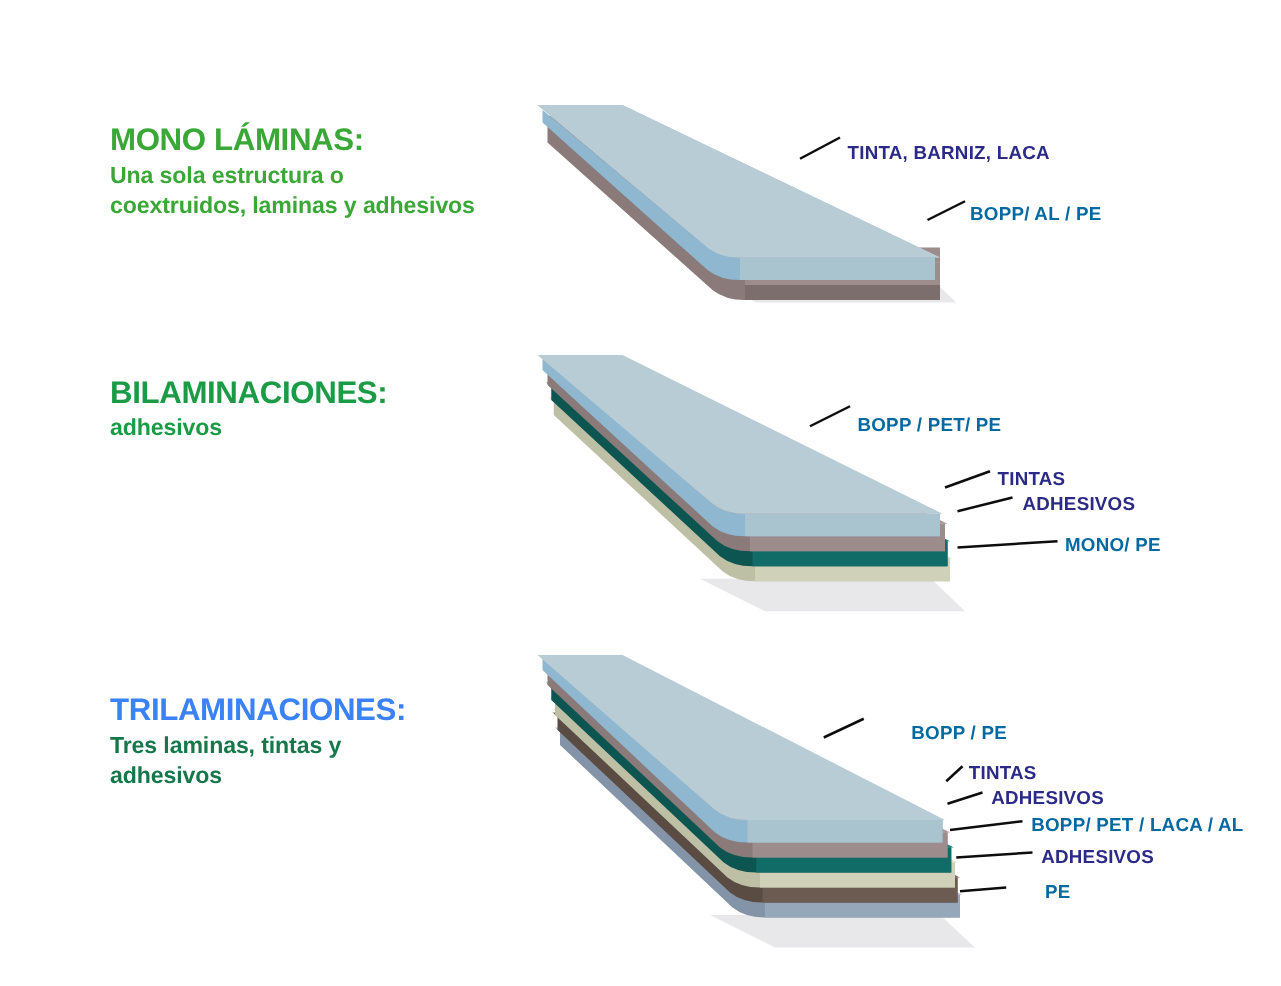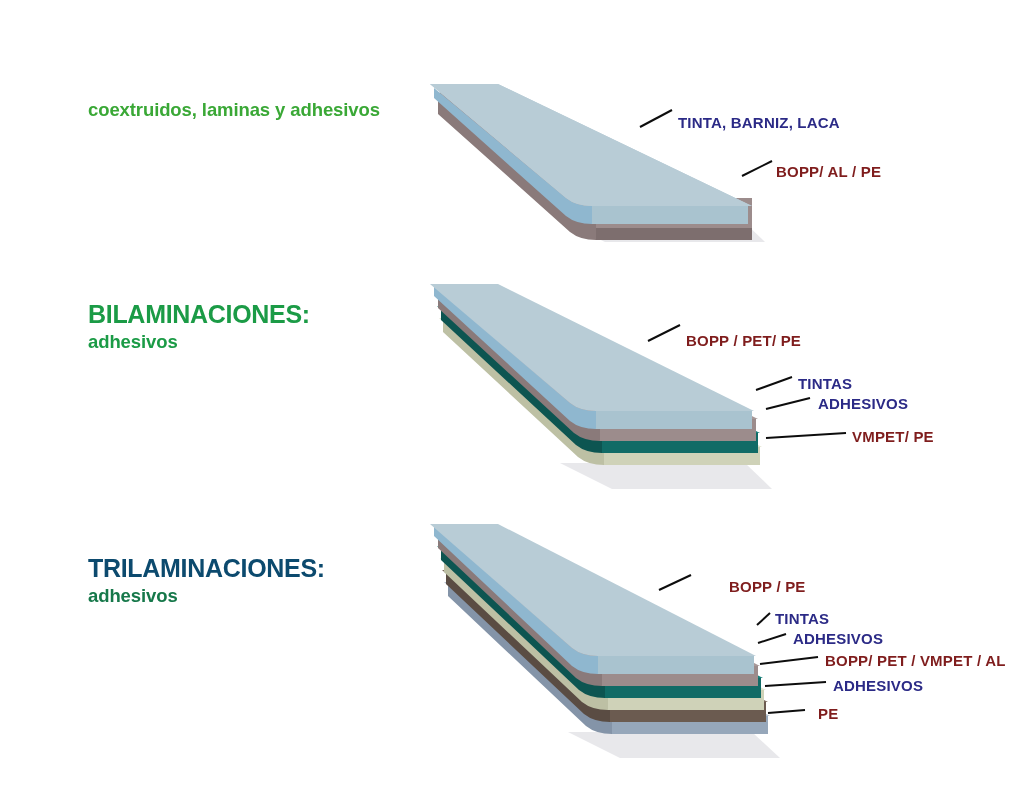--- a/index.html
+++ b/index.html
@@ -49,29 +49,31 @@
   }
   .callout {
     position: absolute;
     font-family: "Liberation Sans", sans-serif;
     font-weight: bold;
     font-size: 15px;
     letter-spacing: 0.2px;
     white-space: nowrap;
   }
   .callout.navy  { color: #2b2a86; }
-  .callout.black { color: #7f1d1d; }
+  .callout.black { color: #0369a1; }
   svg { display: block; overflow: visible; }
 </style>
 </head>
 <body>
 
 <div class="section" style="top:0;">
 
   <div class="text-block" style="top:98px;">
+    <p class="sec-title" style="color: rgb(58, 168, 54);">MONO LÁMINAS:</p>
+    <p class="sec-sub" style="color: rgb(58, 168, 54);">Una sola estructura o</p>
     <p class="sec-sub" style="color: rgb(58, 168, 54);">coextruidos, laminas y adhesivos</p>
   </div>
 
   <div class="diagram" style="top:70px;">
     <svg width="625" height="200" viewBox="0 0 625 200">
 
       <path d="M 155 148 L 205 172 L 365 172 L 340 148 Z" fill="#e2e2e6" opacity="0.8"></path>
 
       <g>
         <path d="M 38 44 L 170 162 Q 180 170 196 170 L 352 170 L 352 140 L 196 140 Q 180 140 170 132 L 38 26 Z" fill="#8a7a7a"></path>
@@ -138,27 +140,28 @@
   <svg class="diagram" style="top:0;left:0;width:1025px;height:789px;position:absolute;pointer-events:none;">
     <line x1="648" y1="341" x2="680" y2="325" stroke="#0d0d0d" stroke-width="2"></line>
     <line x1="756" y1="390" x2="792" y2="377" stroke="#0d0d0d" stroke-width="2"></line>
     <line x1="766" y1="409" x2="810" y2="398" stroke="#0d0d0d" stroke-width="2"></line>
     <line x1="766" y1="438" x2="846" y2="433" stroke="#0d0d0d" stroke-width="2"></line>
   </svg>
 
   <div class="callout black" style="left:686px;top:332px;">BOPP / PET/ PE</div>
   <div class="callout navy" style="left:798px;top:375px;">TINTAS</div>
   <div class="callout navy" style="left:818px;top:395px;">ADHESIVOS</div>
-  <div class="callout black" style="left:852px;top:428px;">VMPET/ PE</div>
+  <div class="callout black" style="left:852px;top:428px;">MONO/ PE</div>
 </div>
 
 <div class="section" style="top:0;">
 
   <div class="text-block" style="top:554px;">
-    <p class="sec-title" style="color: #0c4a6e;">TRILAMINACIONES:</p>
+    <p class="sec-title" style="color: #3b82f6;">TRILAMINACIONES:</p>
+    <p class="sec-sub" style="color: rgb(22, 120, 74);">Tres laminas, tintas y</p>
     <p class="sec-sub" style="color: rgb(22, 120, 74);">adhesivos</p>
   </div>
 
   <div class="diagram" style="top:520px;">
     <svg width="625" height="250" viewBox="0 0 625 250">
       <path d="M 168 212 L 220 238 L 380 238 L 352 212 Z" fill="#e2e2e6" opacity="0.8"></path>
 
       <g>
         <path d="M 48 76 L 186 206 Q 196 214 212 214 L 368 214 L 368 196 L 212 196 Q 196 196 186 188 L 48 64 Z" fill="#8494a8"></path>
         <path d="M 44 62 L 112 62 L 370 196 L 212 196 Q 196 196 186 188 Z" fill="#b3c1cf"></path>
@@ -202,16 +205,16 @@
     <line x1="757" y1="625" x2="770" y2="613" stroke="#0d0d0d" stroke-width="2"></line>
     <line x1="758" y1="643" x2="786" y2="634" stroke="#0d0d0d" stroke-width="2"></line>
     <line x1="760" y1="664" x2="818" y2="657" stroke="#0d0d0d" stroke-width="2"></line>
     <line x1="765" y1="686" x2="826" y2="682" stroke="#0d0d0d" stroke-width="2"></line>
     <line x1="768" y1="713" x2="805" y2="710" stroke="#0d0d0d" stroke-width="2"></line>
   </svg>
 
   <div class="callout black" style="left:697px;top:578px;margin-left:32px;">BOPP / PE</div>
   <div class="callout navy" style="left:775px;top:610px;">TINTAS</div>
   <div class="callout navy" style="left:793px;top:630px;">ADHESIVOS</div>
-  <div class="callout black" style="left:825px;top:652px;">BOPP/ PET / VMPET / AL</div>
+  <div class="callout black" style="left:825px;top:652px;">BOPP/ PET / LACA / AL</div>
   <div class="callout navy" style="left:833px;top:677px;">ADHESIVOS</div>
-  <div class="callout black" style="left:770px;top:705px;padding-left:48px;">PE</div>
+  <div class="callout black" style="left:788px;top:705px;padding-left:48px;">PE</div>
 </div>
 
 </body></html>

